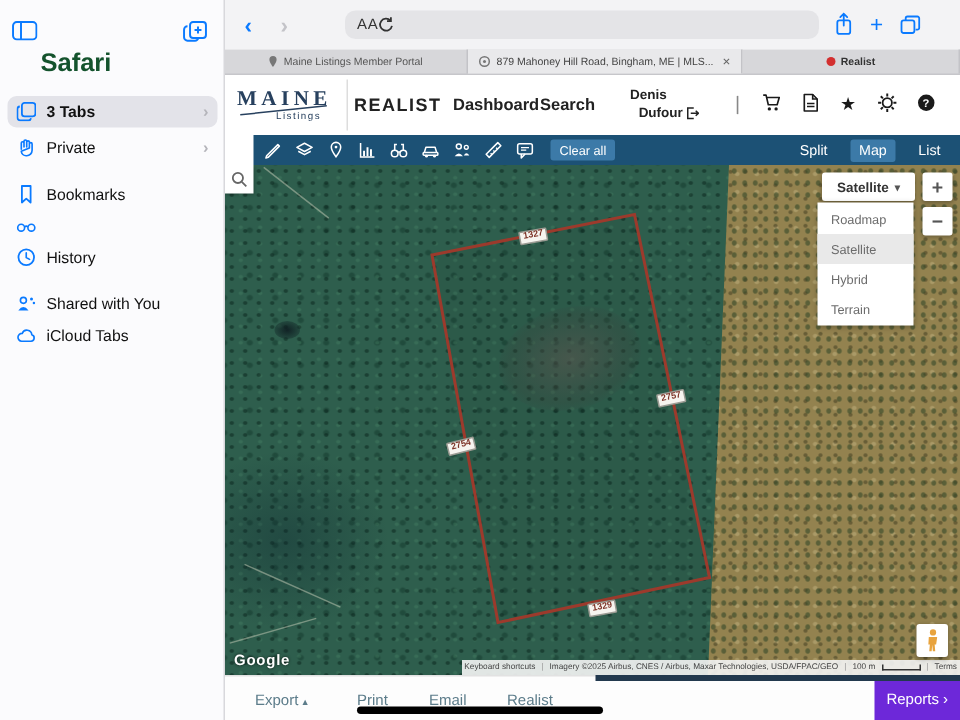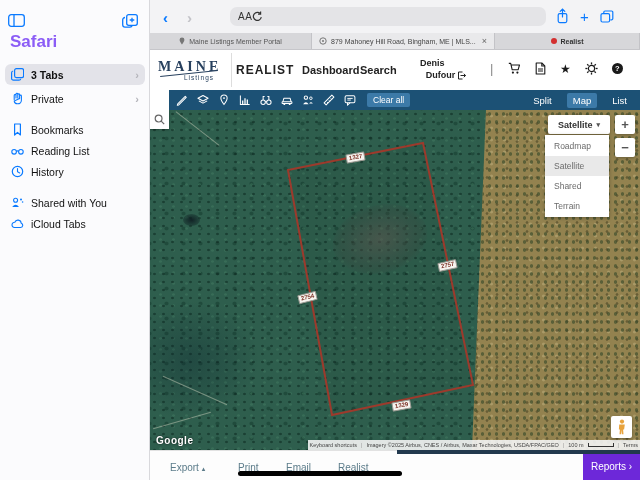--- a/index.html
+++ b/index.html
@@ -16,21 +16,21 @@
   .sigbars { display:flex; align-items:flex-end; gap:1px; }
   .sigbars i { display:block; width:2px; background:#111; border-radius:0.5px; }
   .battery { width:15px; height:7px; border:1px solid #555; border-radius:2px; position:relative; }
   .battery::before { content:""; position:absolute; left:1px; top:1px; bottom:1px; width:10px; background:#111; border-radius:1px; }
   .battery::after { content:""; position:absolute; right:-3px; top:1.5px; width:2px; height:3px; background:#555; border-radius:0 1px 1px 0; }
 
   
   .sidebar { left:0; top:0; width:150px; height:480px; background:#fbfbfd; border-right:1px solid #d8d8dc; }
   .sb-toggle { left:8px; top:14px; color:#0a7aff; }
   .sb-newtab { left:122px; top:14px; color:#0a7aff; }
-  .sb-title { left:10px; top:32px; font-size:17px; font-weight:bold; color:#8b5cf6; }
+  .sb-title { left:27px; top:32px; font-size:17px; font-weight:bold; color:#14532d; }
   .sb-item { left:5px; width:140px; height:21px; display:flex; align-items:center; gap:7px; padding:0 6px; border-radius:6px; color:#111;justify-content:space-between; }
   .sb-item .icn { color:#0a7aff; display:flex; }
   .sb-item .lbl { font-size:10.5px; flex:1; }
   .sb-item .chev { color:#b4b4ba; font-size:11px; font-weight:bold; }
   .sb-item.sel { background:#e3e3e9; }
   .sb-item.sel .lbl { font-weight:bold; }
 
   
   .chrome { left:150px; top:0; width:490px; height:33px; background:#f3f3f5; }
   .nav-back { left:163px; top:9px; font-size:15px; color:#0a7aff; font-weight:bold; }
@@ -197,21 +197,20 @@
     <span class="lbl">Bookmarks</span>
   </div>
   <div class="abs sb-item" style="top:140px">
     <span class="icn">
         <svg width="13" height="13" viewBox="0 0 13 13">
           <circle cx="3.1" cy="7.8" r="2.3" fill="none" stroke="currentColor" stroke-width="1.1"></circle>
           <circle cx="9.9" cy="7.8" r="2.3" fill="none" stroke="currentColor" stroke-width="1.1"></circle>
           <path d="M5.4 7.3 q1.1 -1 2.2 0" fill="none" stroke="currentColor" stroke-width="1.1"></path>
         </svg>
       </span>
-    <span class="lbl">Reading List</span>
   </div>
   <div class="abs sb-item" style="top:161px">
     <span class="icn">
         <svg width="13" height="13" viewBox="0 0 13 13">
           <circle cx="6.5" cy="6.5" r="5.2" fill="none" stroke="currentColor" stroke-width="1.2"></circle>
           <path d="M6.5 3.6 V6.7 L8.7 7.9" fill="none" stroke="currentColor" stroke-width="1.1" stroke-linecap="round"></path>
         </svg>
       </span>
     <span class="lbl">History</span>
   </div>
@@ -429,21 +428,21 @@
         </svg>
     </div>
 
     <div class="abs type-btn">
       <span>Satellite</span>
       <span class="car">▾</span>
     </div>
     <div class="abs type-menu">
       <div class="type-opt">Roadmap</div>
       <div class="type-opt sel">Satellite</div>
-      <div class="type-opt">Shared</div>
+      <div class="type-opt">Hybrid</div>
       <div class="type-opt">Terrain</div>
     </div>
     <div class="abs zoom-btn" style="top:5px">+</div>
     <div class="abs zoom-btn" style="top:28px">−</div>
 
     <div class="abs google">Google</div>
     <div class="abs attrib nowrap">
       <span>Keyboard shortcuts</span>
       <span class="sep">|</span>
       <span>Imagery ©2025 Airbus, CNES / Airbus, Maxar Technologies, USDA/FPAC/GEO</span>

